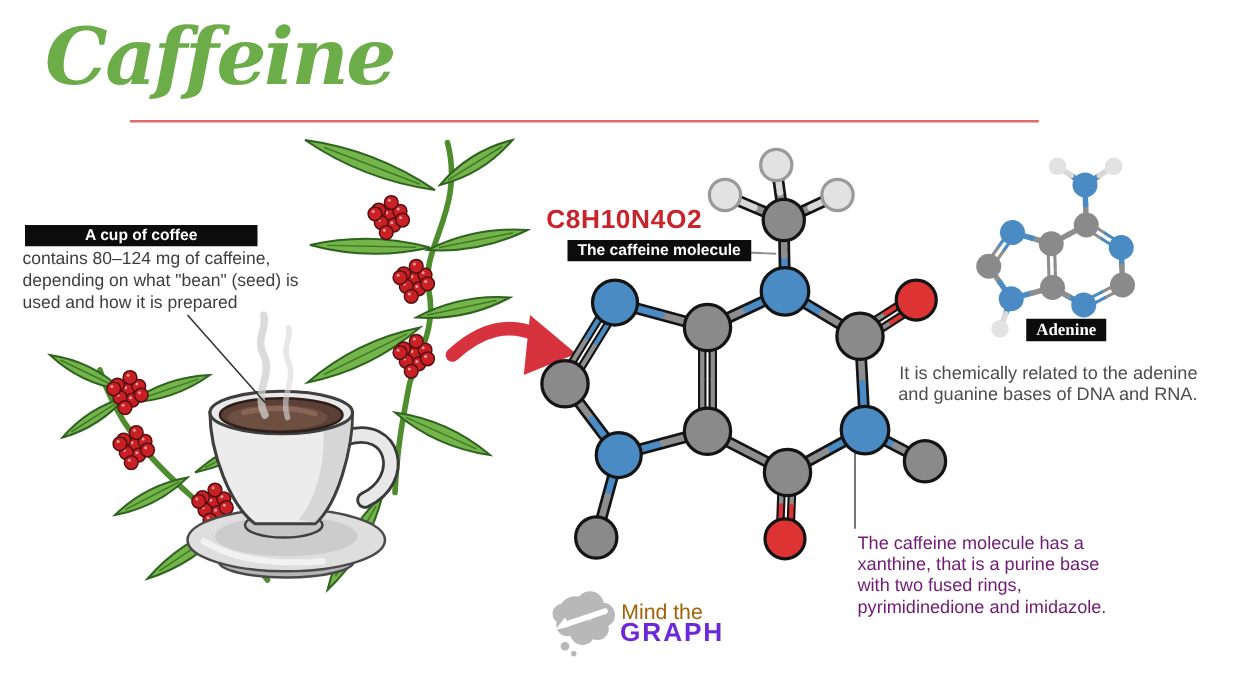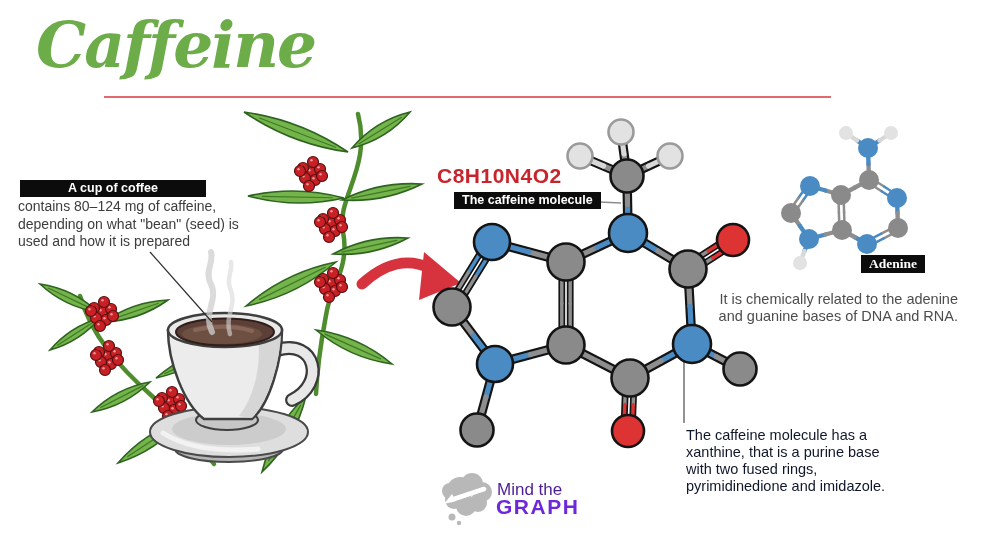--- a/index.html
+++ b/index.html
@@ -28,31 +28,31 @@
     left:18px;top:198px;width:230px;
     font-size:14px;line-height:17.5px;color:#3d3d3d;white-space:pre-line;
   }
   .formula{
     left:437px;top:164px;
     font-size:21px;font-weight:bold;color:#c8242b;letter-spacing:0.5px;text-align:right;
   }
   .mol-bar{left:428px;top:192px;padding:1px 8px;margin-left:26px;}
   .adenine-bar{
     left:821px;top:255px;padding:1px 8px;
-    font-family:"Liberation Serif",serif;font-size:13.5px;line-height:16px;margin-left:40px;
+    font-family:"Liberation Serif",serif;font-size:13.5px;line-height:16px;
   }
   .adenine-note{
     left:702px;top:291px;width:256px;text-align:right;
     font-size:14.5px;line-height:16.5px;color:#4d4d4d;white-space:pre-line;
   }
   .caffeine-note{
     left:686px;top:427px;width:230px;
-    font-size:14.5px;line-height:17px;color:#0f172a;white-space:pre-line;
-  }
-  .logo-top{left:497px;top:480px;font-size:17px;color:#4c1d95;}
+    font-size:14.5px;line-height:17px;color:#701a75;white-space:pre-line;
+  }
+  .logo-top{left:497px;top:480px;font-size:17px;color:#a16207;}
   .logo-bottom{left:496px;top:495px;font-size:21px;font-weight:bold;color:#6d28d9;letter-spacing:1.5px;}
 </style>
 </head>
 <body>
 
 <div class="stage">
 
   <svg id="canvas" viewBox="0 0 989 539">
 
     <g id="plant">

